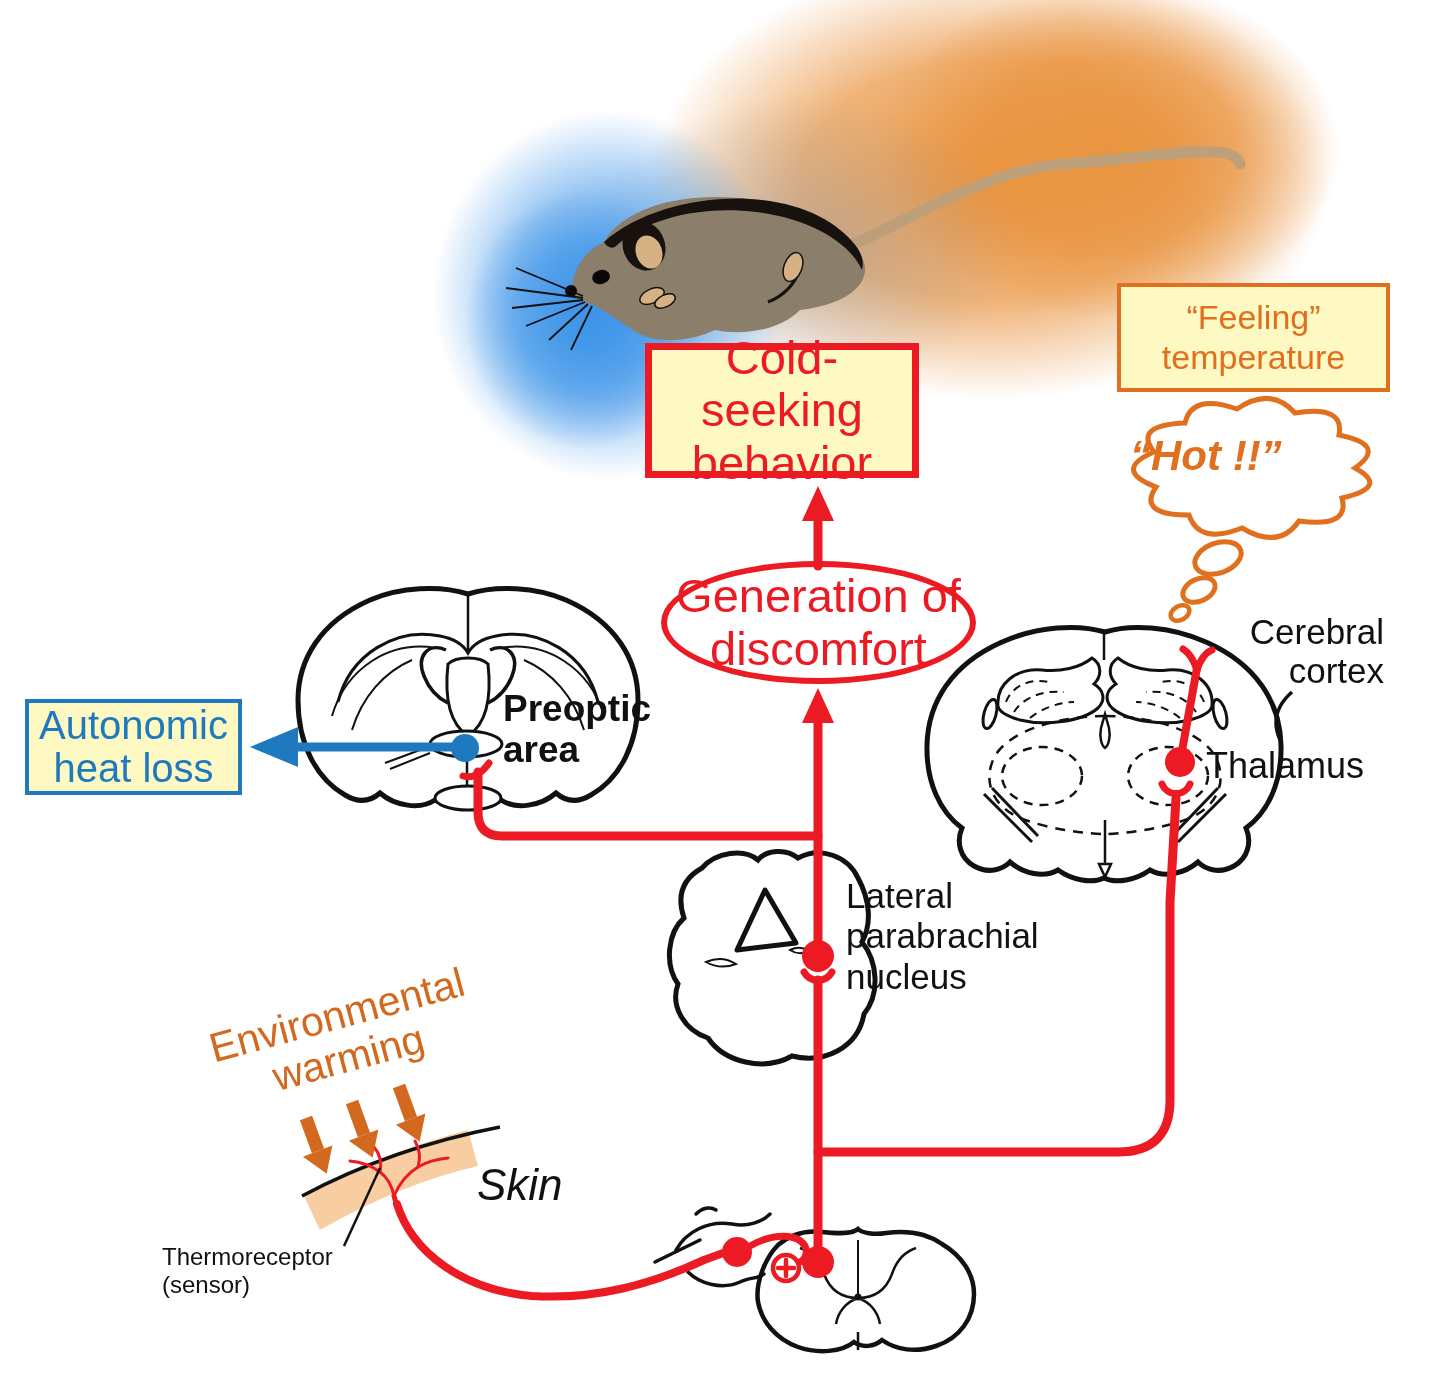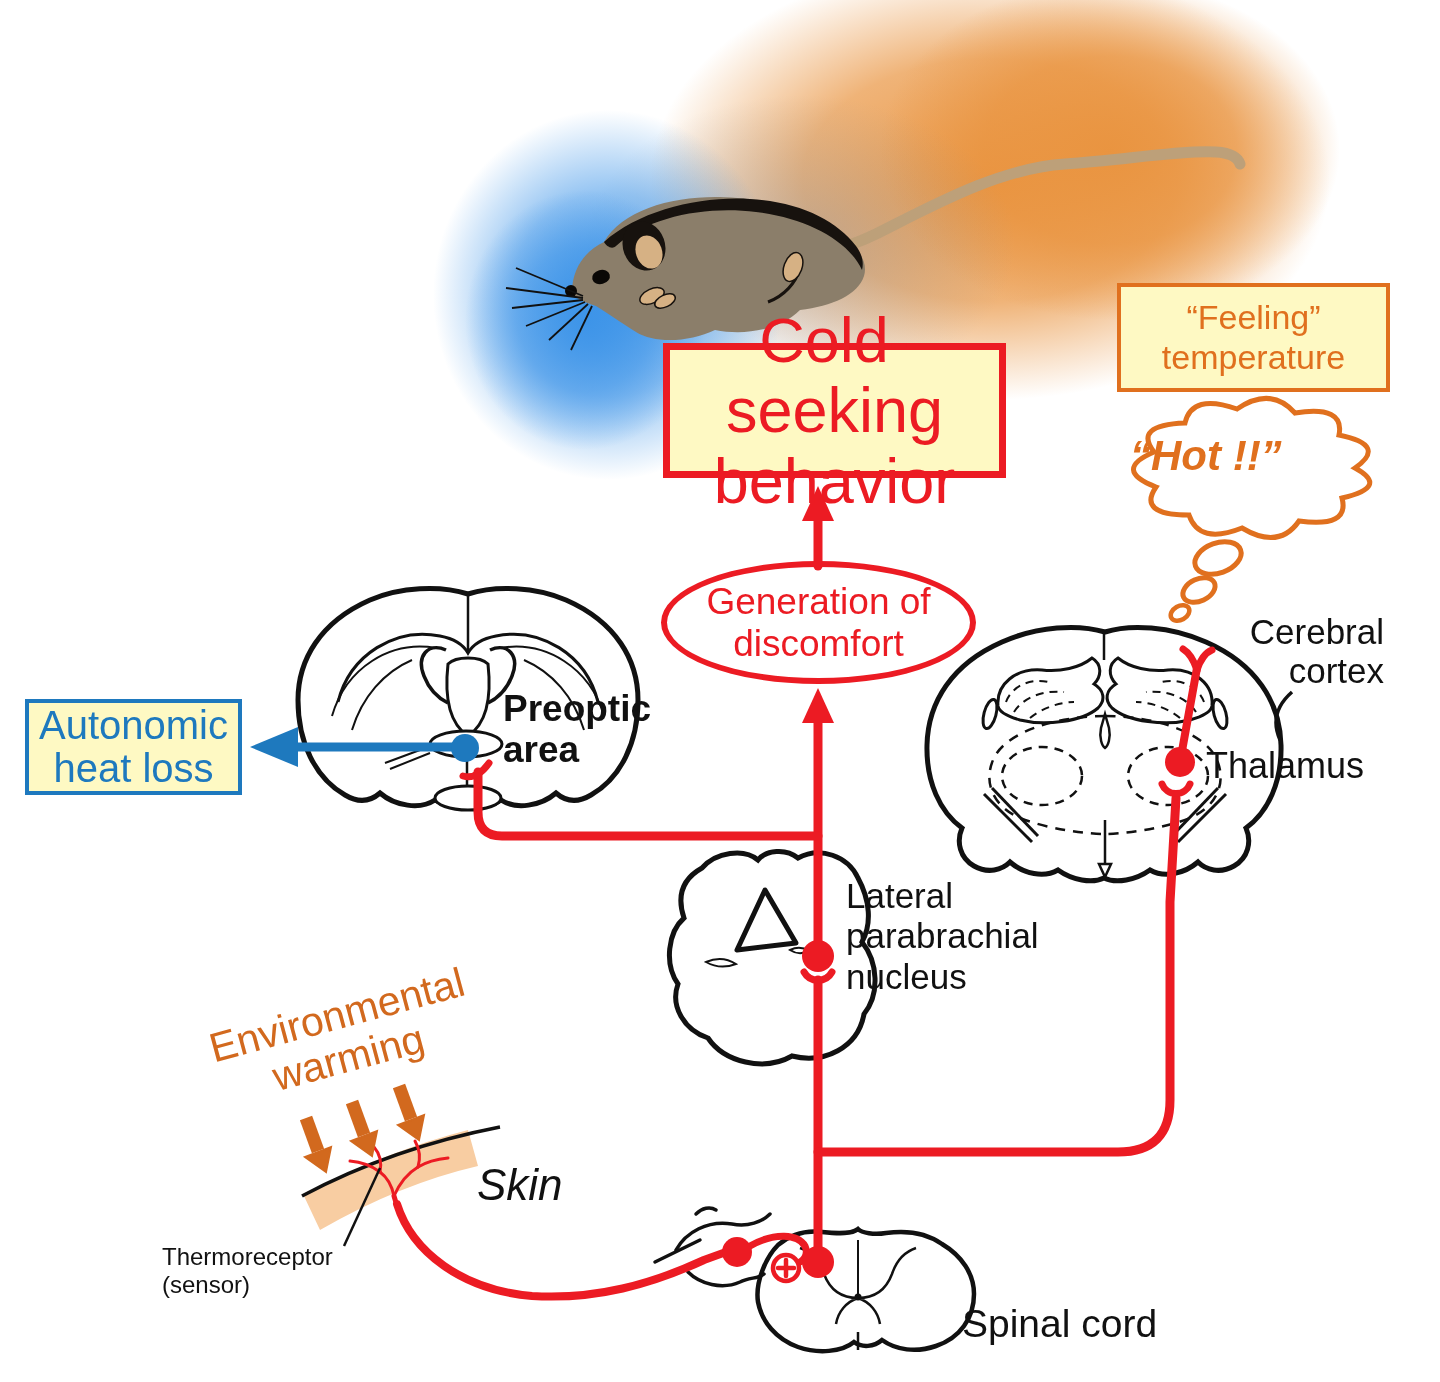--- a/index.html
+++ b/index.html
@@ -195,29 +195,29 @@
   </g>
 
   <g stroke="#E0701E" fill="#ffffff">
     <path stroke-width="5" d="M1355,468 Q1388,445 1339,435 Q1345,405 1295,413 Q1271,386 1237,409 Q1192,393 1185,423 Q1133,425 1154,452 Q1112,470 1156,487 Q1137,515 1189,515 Q1199,545 1242,528 Q1279,550 1299,521 Q1350,528 1342,498 Q1390,487 1355,468 Z"></path>
     <ellipse cx="1218" cy="558" rx="24" ry="15" stroke-width="5" transform="rotate(-20 1218 558)"></ellipse>
     <ellipse cx="1199" cy="590" rx="17" ry="11" stroke-width="5" transform="rotate(-25 1199 590)"></ellipse>
     <ellipse cx="1180" cy="613" rx="10" ry="7" stroke-width="4.5" transform="rotate(-30 1180 613)"></ellipse>
   </g>
 </svg>
 
-<div class="box red" style="left:645px;top:343px;width:343px;height:135px;border:7px solid #EC1B23;font-size:63px;line-height:1.12;margin-left:18px;">Cold-seeking
+<div class="box red" style="left:645px;top:343px;width:274px;height:135px;border:7px solid #EC1B23;font-size:47px;line-height:1.12;">Cold-seeking
 behavior</div>
 
 <div class="box orange" style="left:1117px;top:283px;width:273px;height:109px;border:4px solid #E0701E;font-size:34px;line-height:1.15;">“Feeling”
 temperature</div>
 
 <div class="lbl orange" style="left:1130px;top:432px;width:245px;height:66px;font-size:42px;font-weight:bold;font-style:italic;">“Hot !!”</div>
 
-<div class="box red" style="left:661px;top:561px;width:315px;height:123px;border:6px solid #EC1B23;border-radius:50%;font-size:37px;line-height:1.12;background:transparent;">Generation of
+<div class="box red" style="left:661px;top:561px;width:315px;height:123px;border:6px solid #EC1B23;border-radius:50%;font-size:47px;line-height:1.12;background:transparent;">Generation of
 discomfort</div>
 
 <div class="box blue" style="left:25px;top:699px;width:217px;height:96px;border:4px solid #1E79BE;font-size:40px;line-height:1.07;">Autonomic
 heat loss</div>
 
 <div class="lbl" style="left:503px;top:688px;font-size:37px;font-weight:bold;">Preoptic
 area</div>
 
 <div class="lbl" style="left:1212px;top:612px;width:172px;font-size:35px;text-align:right;">Cerebral
 cortex</div>
@@ -229,15 +229,14 @@
 nucleus</div>
 
 <div class="lbl dorange" style="left:180px;top:992px;width:330px;height:106px;font-size:41px;text-align:center;line-height:1.08;transform:rotate(-15deg);">Environmental
 warming</div>
 
 <div class="lbl" style="left:477px;top:1160px;font-size:44px;font-style:italic;">Skin</div>
 
 <div class="lbl" style="left:162px;top:1243px;font-size:24px;line-height:1.18;">Thermoreceptor
 (sensor)</div>
 
-<div class="lbl" style="left:962px;top:1302px;font-size:39px;">Spinal cord</div>
 
 </div>
 
 </body></html>

